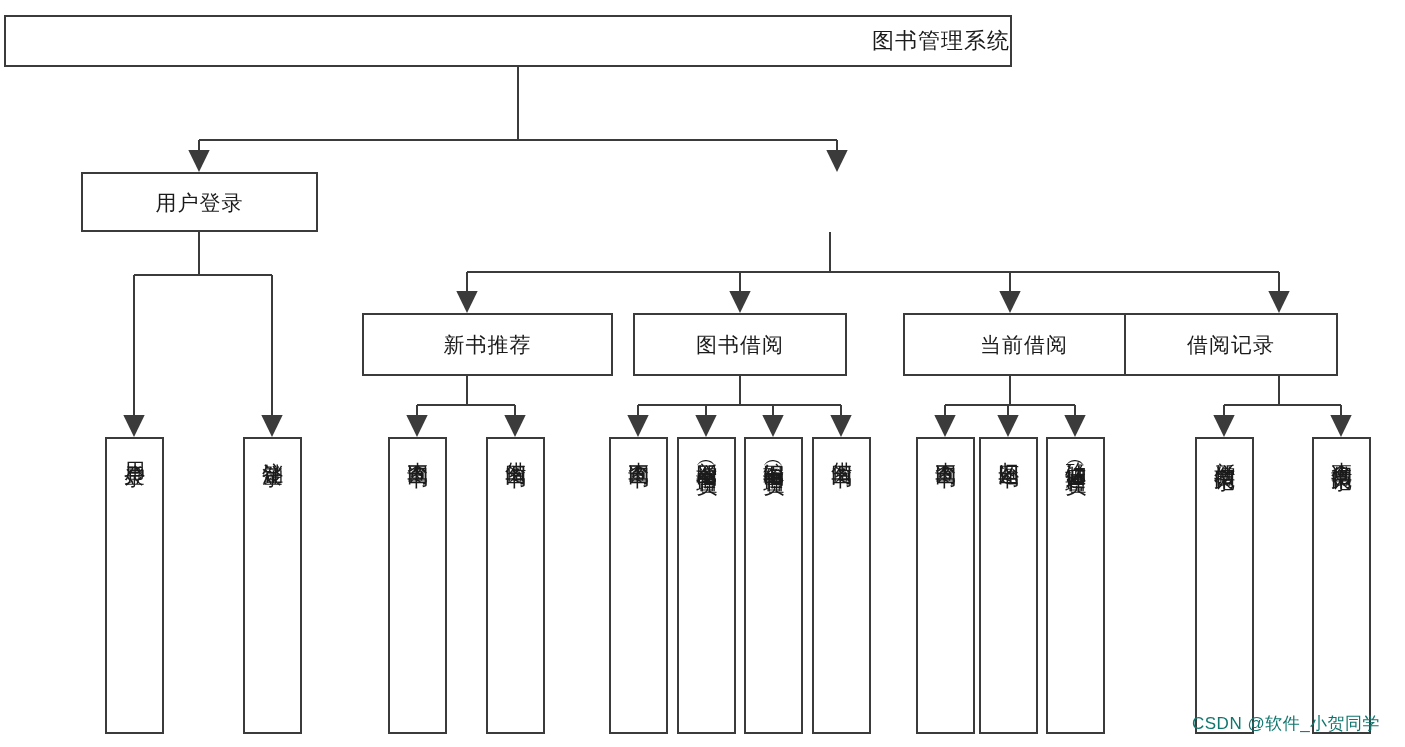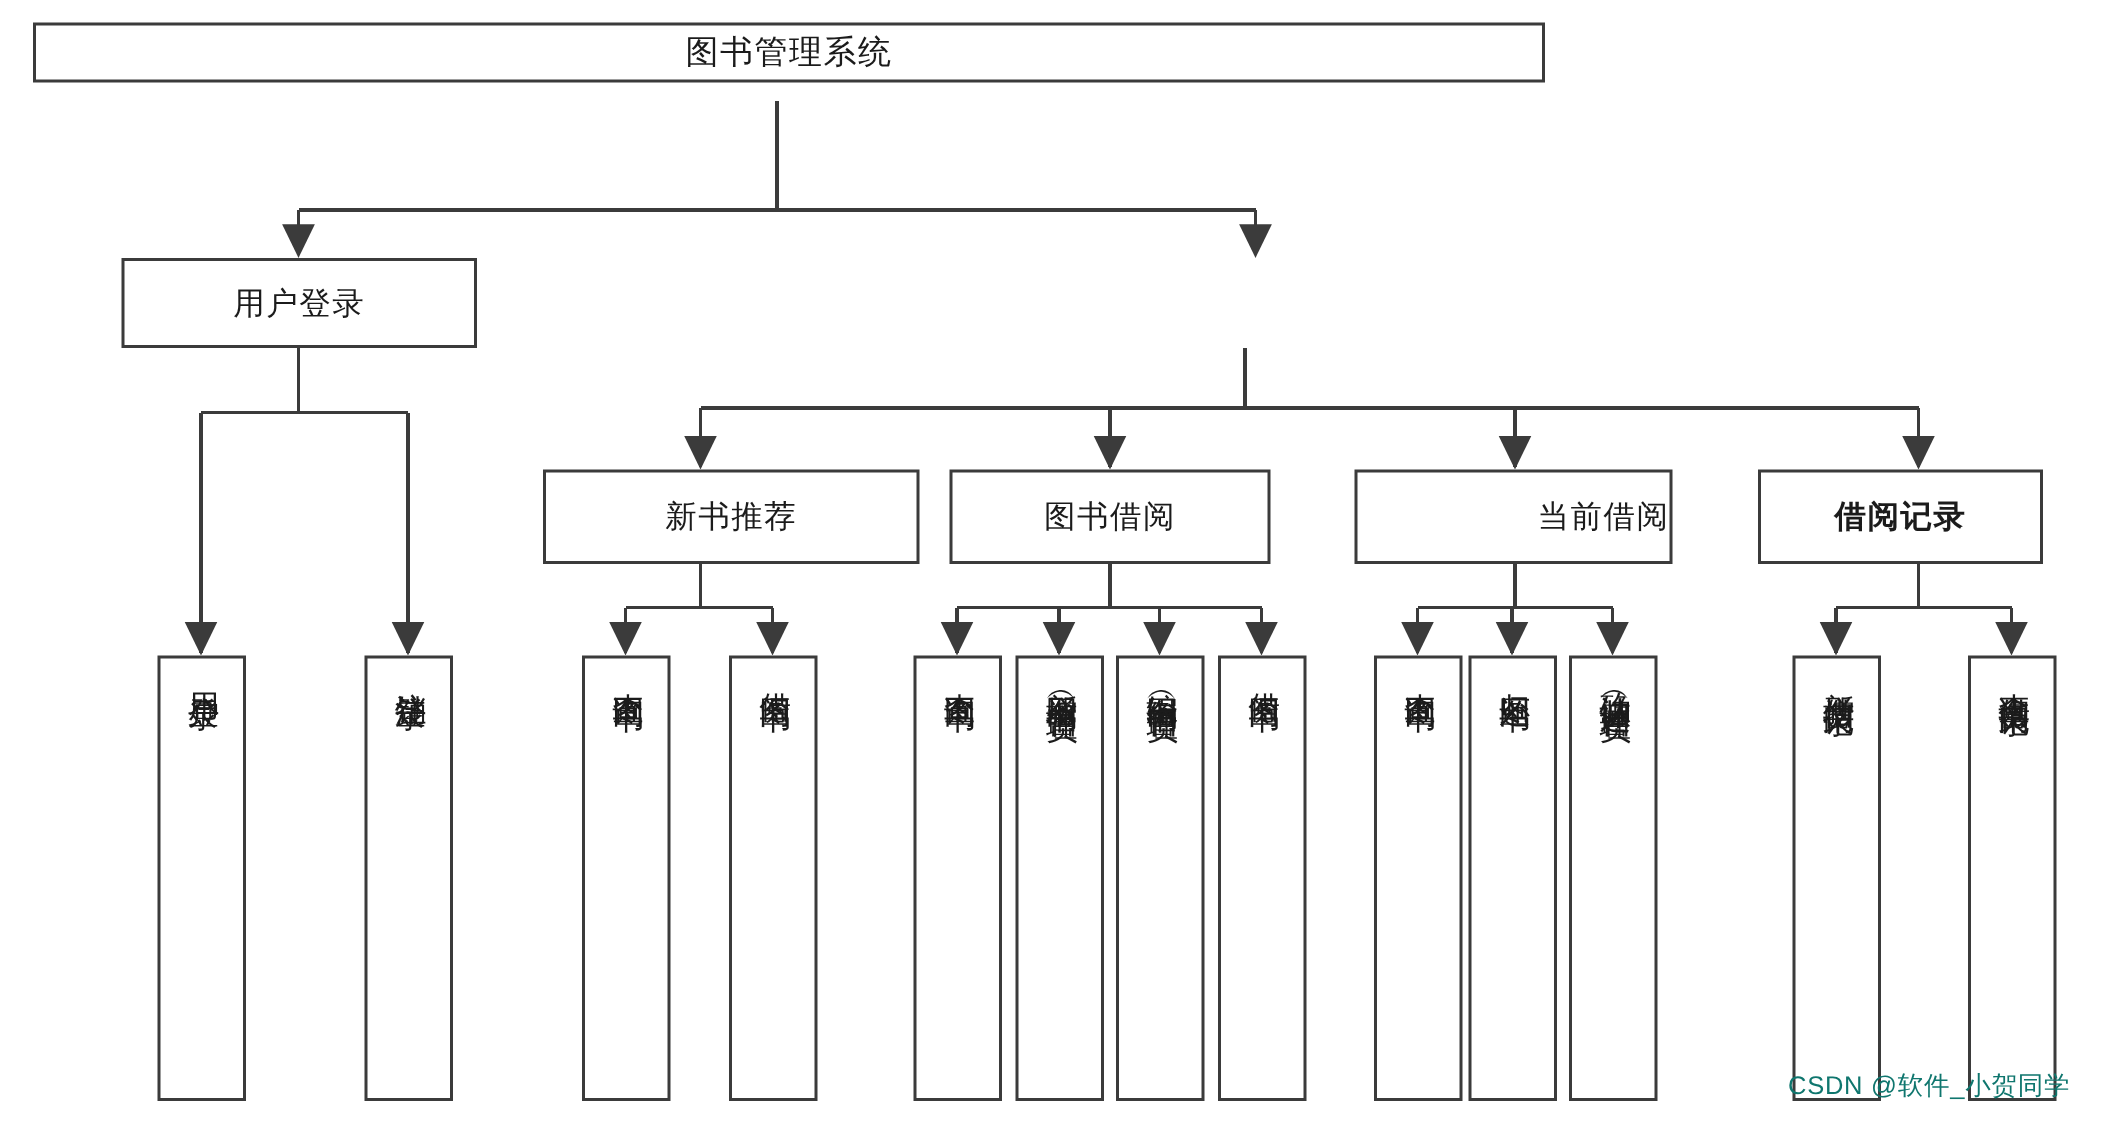--- a/index.html
+++ b/index.html
@@ -122,42 +122,42 @@
       <path d="M 1008 405 L 1008 435" marker-end="url(#arrow)"></path>
       <path d="M 1075 405 L 1075 435" marker-end="url(#arrow)"></path>
 
       <path d="M 1279 376 L 1279 405"></path>
       <path d="M 1224 405 L 1341 405"></path>
       <path d="M 1224 405 L 1224 435" marker-end="url(#arrow)"></path>
       <path d="M 1341 405 L 1341 435" marker-end="url(#arrow)"></path>
     </g>
   </svg>
 
-  <div class="node root-node" style="left:22px; top:15px; width:1008px; height:40px;">
+  <div class="node root-node" style="left:4px; top:15px; width:1008px; height:52px;justify-content:flex-end;">
     <span class="h-label">图书管理系统</span>
   </div>
 
   <div class="node h-node" style="left:81px; top:172px; width:237px; height:60px;">
     <span class="h-label">用户登录</span>
   </div>
 
 
   <div class="node h-node" style="left:362px; top:313px; width:251px; height:63px;">
     <span class="h-label">新书推荐</span>
   </div>
 
   <div class="node h-node" style="left:633px; top:313px; width:214px; height:63px;">
     <span class="h-label">图书借阅</span>
   </div>
 
-  <div class="node h-node" style="left:903px; top:313px; width:212px; height:63px;justify-content:flex-end;">
+  <div class="node h-node" style="left:903px; top:313px; width:242px; height:63px;">
     <span class="h-label">当前借阅</span>
   </div>
 
-  <div class="node h-node" style="left:1172px; top:313px; width:190px; height:63px;font-weight:bold;">
+  <div class="node h-node" style="left:1124px; top:313px; width:214px; height:63px;">
     <span class="h-label">借阅记录</span>
   </div>
 
   <div class="node v-node" style="left:105px; top:437px; width:59px; height:297px;">
     <span class="v-label">用户登录</span>
   </div>
 
   <div class="node v-node" style="left:243px; top:437px; width:59px; height:297px;">
     <span class="v-label">注销登录</span>
   </div>

